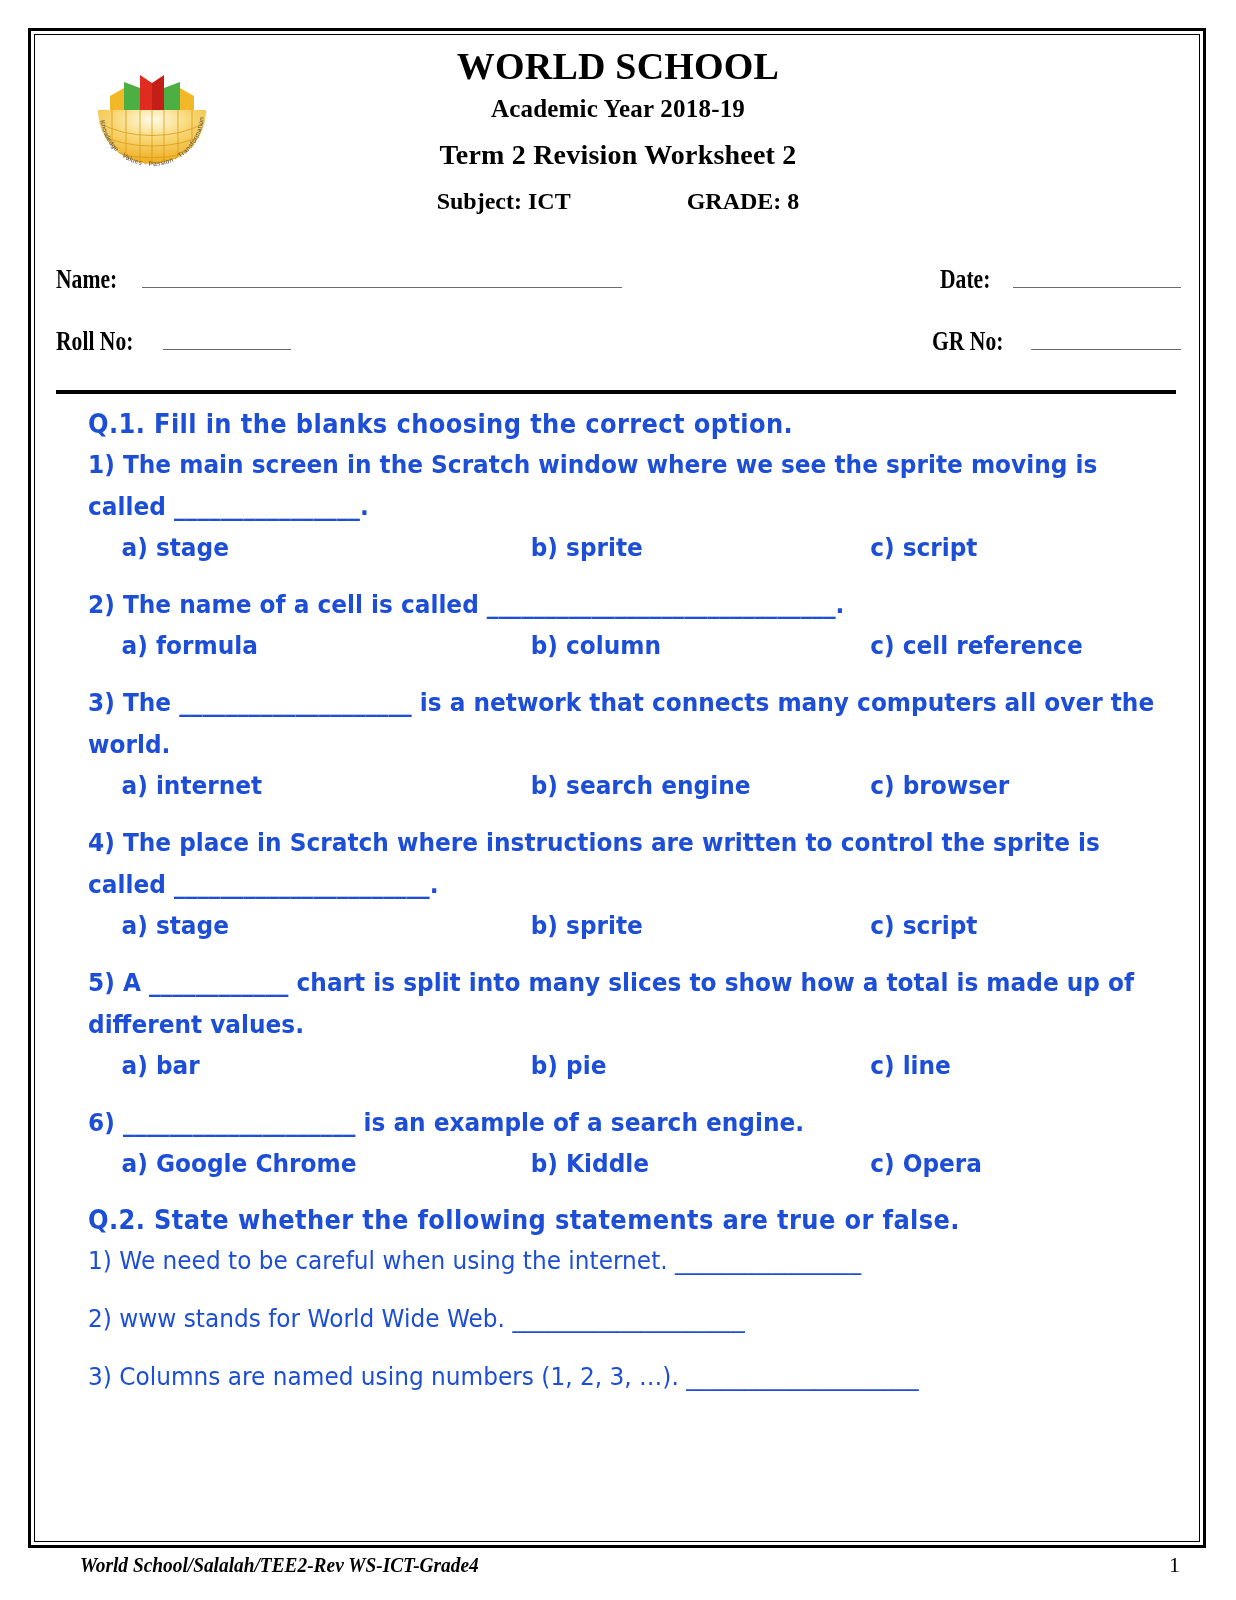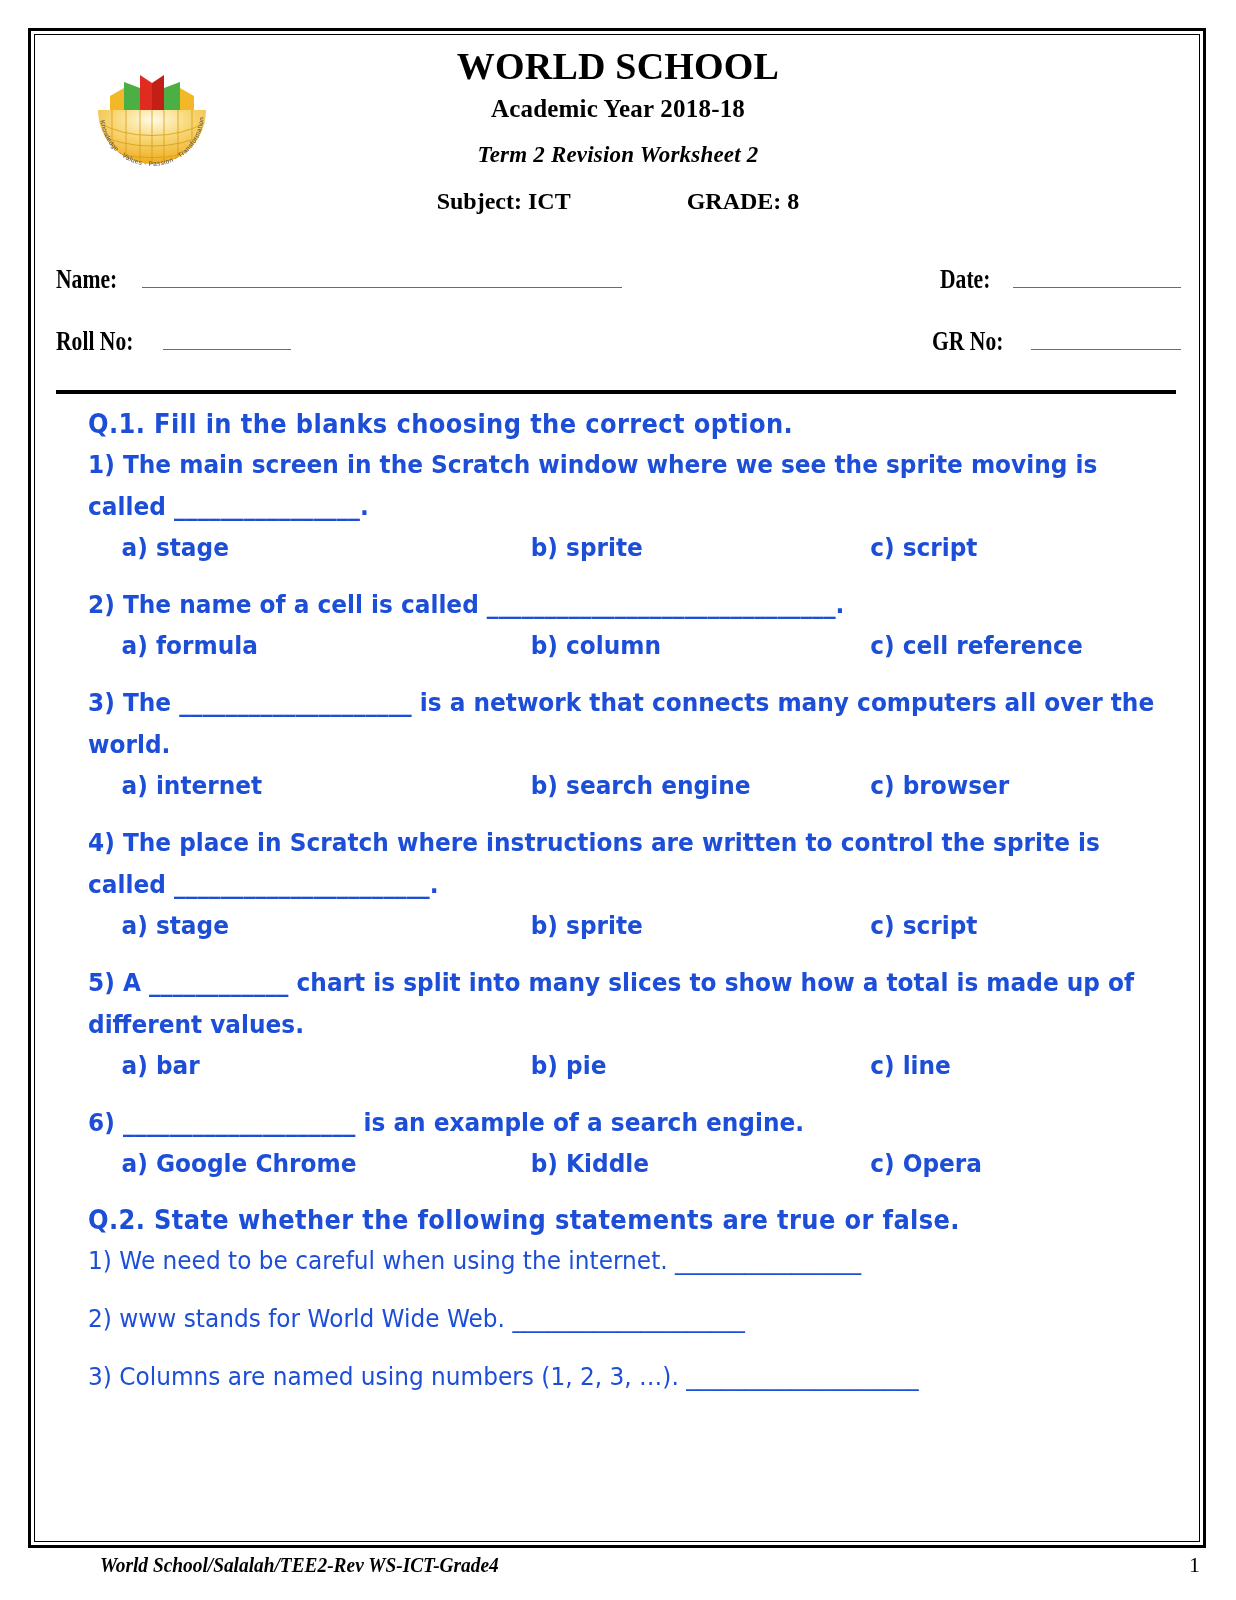--- a/index.html
+++ b/index.html
@@ -45,21 +45,21 @@
     width: 1140px;
   }
   .hdr-line {
     text-align: center;
     font-weight: bold;
     color: #000;
     letter-spacing: .2px;
   }
   #hdr-school { font-size: 38px; line-height: 40px; }
   #hdr-year   { font-size: 25px; line-height: 46px; }
-  #hdr-term   { font-size: 23px; line-height: 46px; font-style: italic; }
+  #hdr-term   { font-size: 28px; line-height: 46px; }
 
   #hdr-subject-row {
     display: flex;
     justify-content: center;
     gap: 116px;
     font-size: 24px;
     font-weight: bold;
     line-height: 46px;
   }
 
@@ -164,21 +164,21 @@
     line-height: 42px;
     transform: scaleX(.93);
     transform-origin: left center;
     width: 1150px;
     margin-bottom: 16px;
   }
 
   
   #footer {
     position: absolute;
-    left: 100px; top: 1552px;
+    left: 80px; top: 1552px;
     width: 1100px;
     display: flex;
     align-items: baseline;
     font-family: "Liberation Serif", serif;
     font-style: italic;
     font-weight: bold;
     font-size: 22px;
   }
   #footer-left { transform: scaleX(.88); transform-origin: left center; white-space: nowrap; }
   #footer-page { margin-left: auto; font-style: normal; font-weight: normal; font-size: 22px; }
@@ -230,21 +230,21 @@
 
       <path id="taglineArc" d="M10 56 A52 52 0 0 0 114 56" fill="none"></path>
       <text font-family="'Liberation Sans', sans-serif" font-size="6.6" fill="#4a4a4a" letter-spacing="0.35">
         <textPath href="#taglineArc" startOffset="4%">Knowledge - Values - Passion - Transformation</textPath>
       </text>
     </svg>
   </div>
 
   <div id="header">
     <div class="hdr-line" id="hdr-school">WORLD SCHOOL</div>
-    <div class="hdr-line" id="hdr-year">Academic Year 2018-18</div>
+    <div class="hdr-line" id="hdr-year">Academic Year 2018-19</div>
     <div class="hdr-line" id="hdr-term">Term 2  Revision Worksheet 2</div>
     <div id="hdr-subject-row">
       <span>Subject: ICT</span>
       <span>GRADE: 8</span>
     </div>
   </div>
 
   <div id="idrows">
     <div class="idrow">
       <span class="idfield">

